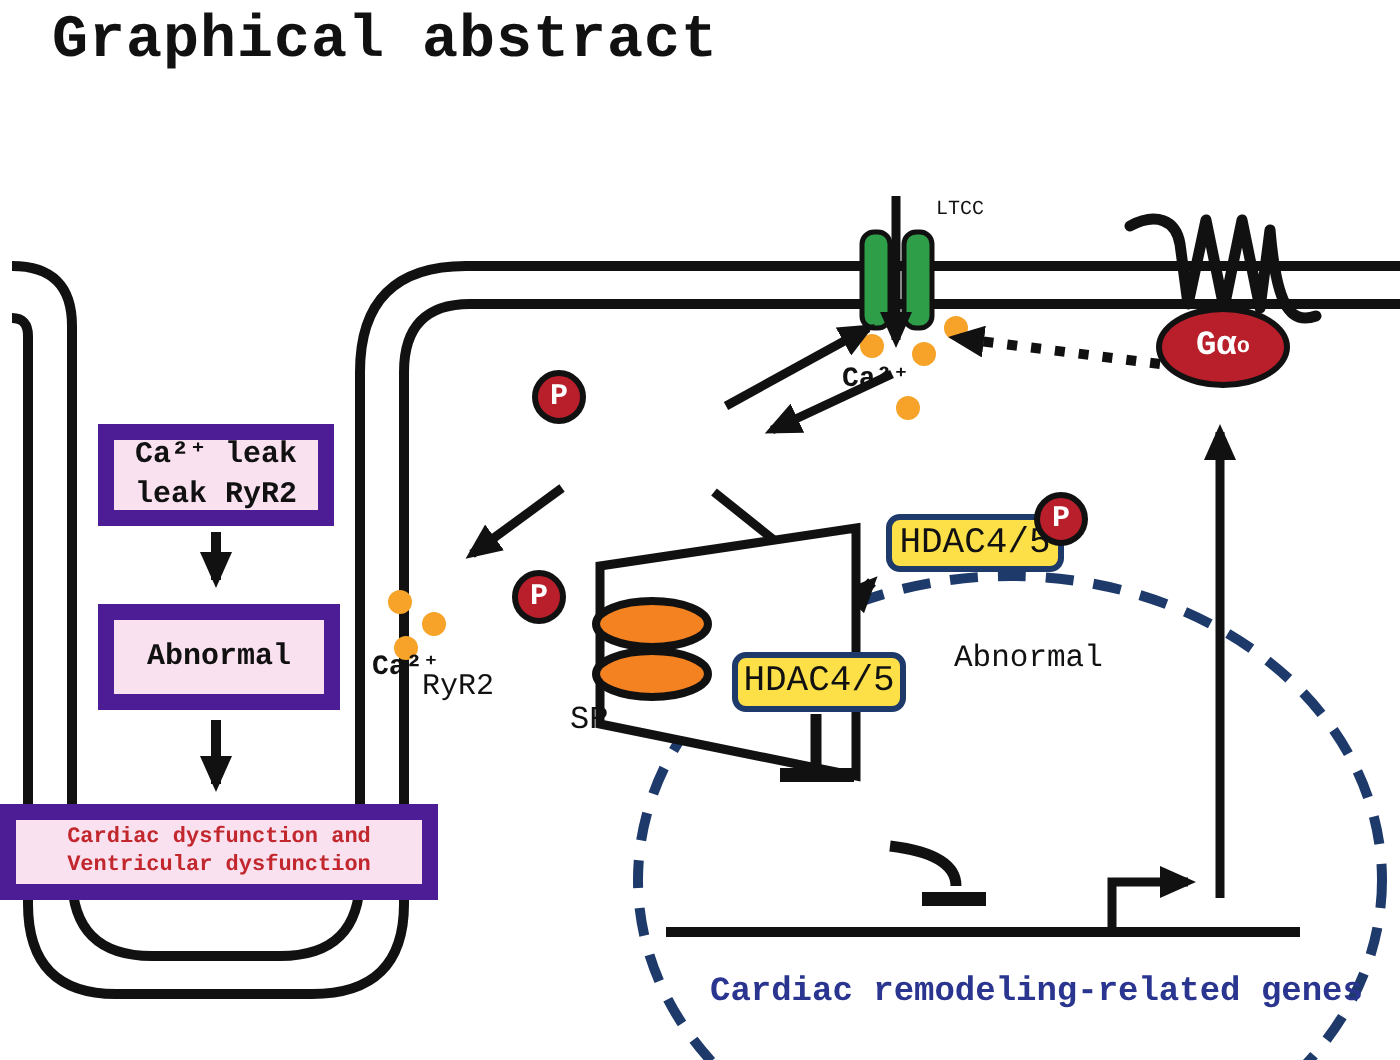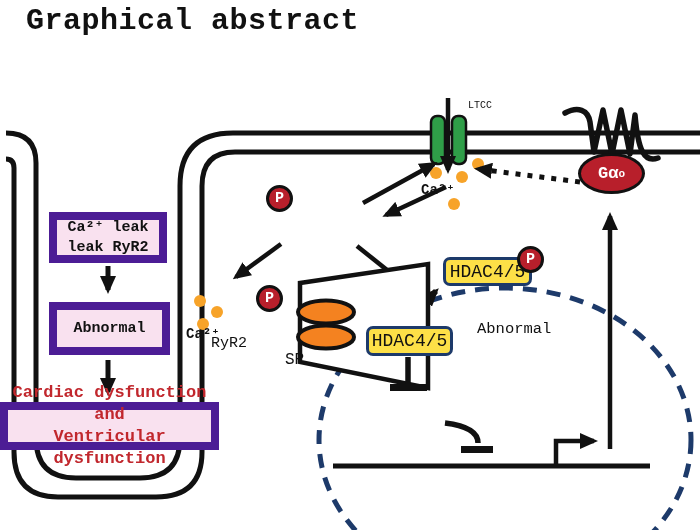--- a/index.html
+++ b/index.html
@@ -11,21 +11,21 @@
   .oval{position:absolute;background:#b81f2b;border:4px solid #111;border-radius:50%;
         display:flex;align-items:center;justify-content:center;color:#ffffff;font-weight:700;box-sizing:border-box;}
   .pbadge{position:absolute;width:27px;height:27px;background:#b81f2b;border:3px solid #111;border-radius:50%;
           display:flex;align-items:center;justify-content:center;color:#fff;font-weight:700;font-size:15px;box-sizing:border-box;}
   .hdacbox{position:absolute;background:#fde047;border:3.5px solid #1d3a6a;border-radius:7px;
            display:flex;align-items:center;justify-content:center;font-size:18px;color:#111;box-sizing:border-box;}
   .pinkbox{position:absolute;background:#f9e1ef;border:8px solid #4c1d95;box-sizing:border-box;
            display:flex;flex-direction:column;justify-content:center;
            font-weight:700;font-size:15px;text-align:center;line-height:1.3;}
   .pinkbox span{display:block;}
-  .redtext{color:#c1272d;font-size:17px;}
+  .redtext{color:#c1272d;font-size:11px;}
   .genes{color:#2a3590;font-weight:700;font-size:17px;text-align:center;}
   .sub{font-size:11px;vertical-align:-4px;}
   .bold{font-weight:700;}
 </style>
 </head>
 <body>
 
 <div id="stage">
 
   <svg width="700" height="530" viewBox="0 0 700 530">
@@ -105,20 +105,21 @@
   <div class="lbl" style="left:211px;top:335px;font-size:15px;">RyR2</div>
   <div class="lbl" style="left:285px;top:351px;font-size:16px;">SR</div>
 
   <div class="hdacbox" style="left:443px;top:257px;width:89px;height:29px;">HDAC4/5</div>
   <div class="pbadge" style="left:517px;top:246px;">P</div>
   <div class="hdacbox" style="left:366px;top:326px;width:87px;height:30px;">HDAC4/5</div>
 
   <div class="lbl" style="left:477px;top:320px;font-size:15.5px;">Abnormal</div>
 
 
+  <div class="lbl genes" style="left:355px;top:487px;width:304px;">Cardiac remodeling-related genes</div>
 
   <div class="pinkbox" style="left:49px;top:212px;width:118px;height:51px;">
     <span>Ca²⁺ leak</span>
     <span>leak RyR2</span>
   </div>
   <div class="pinkbox" style="left:49px;top:302px;width:121px;height:53px;">
     <span>Abnormal</span>
   </div>
   <div class="pinkbox redtext" style="left:0px;top:402px;width:219px;height:48px;">
     <span>Cardiac dysfunction and</span>

